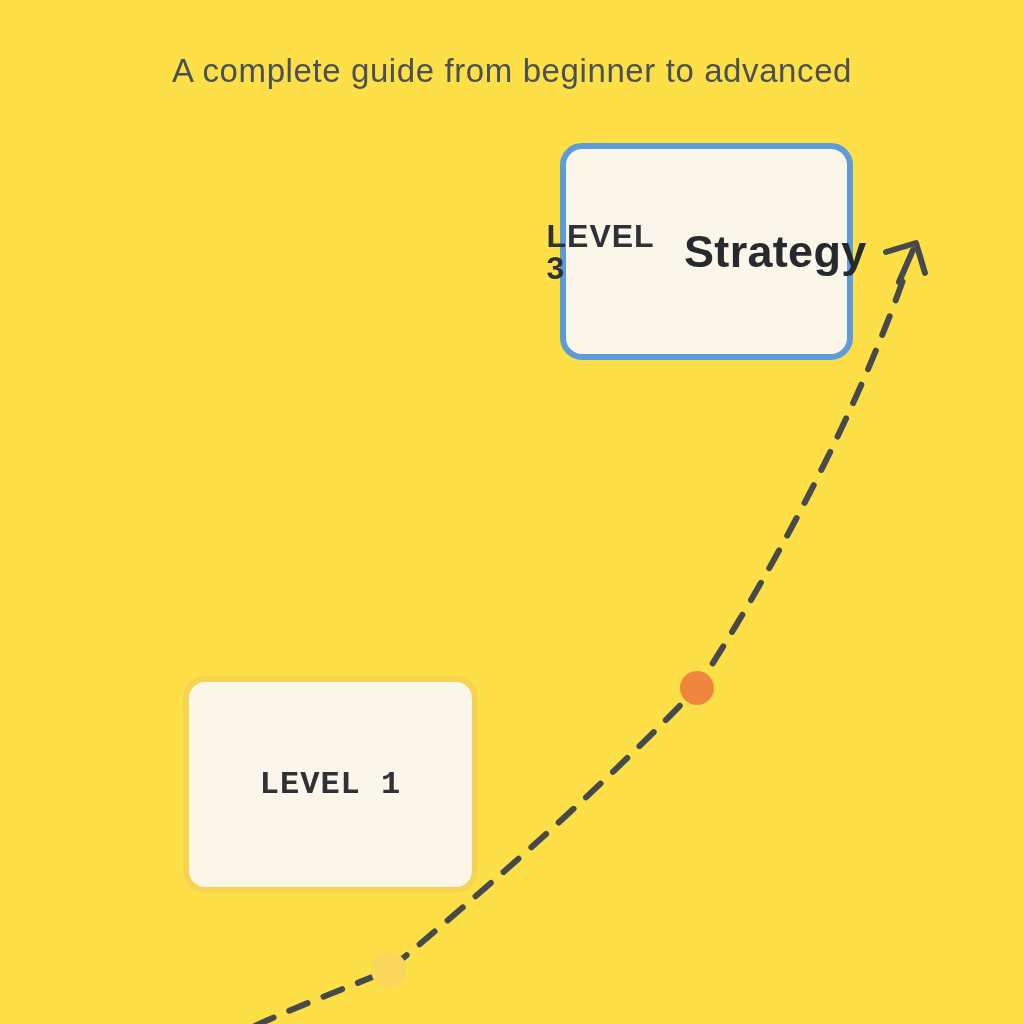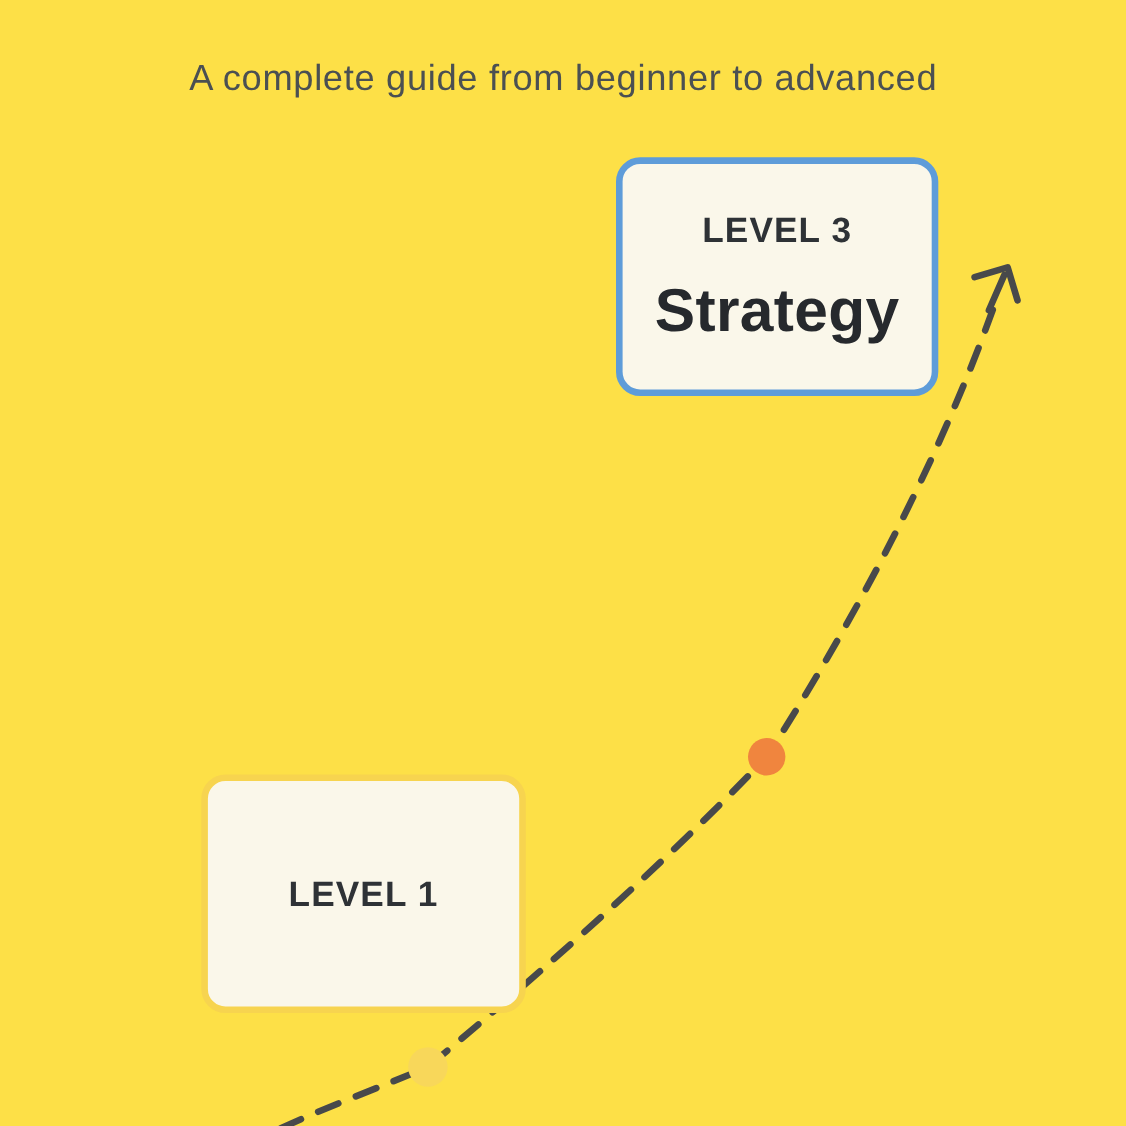--- a/index.html
+++ b/index.html
@@ -29,37 +29,36 @@
     top: 0;
     left: 0;
     z-index: 1;
   }
   .level-box {
     position: absolute;
     z-index: 2;
     border: 6px solid;
     border-radius: 22px;
     display: flex;
-    flex-direction: column;
     align-items: center;
     justify-content: center;
     gap: 30px;
     box-sizing: border-box;
   }
-  .box-1 { left: 183px; top: 704px; width: 295px; height: 217px; }
+  .box-1 { left: 183px; top: 676px; width: 295px; height: 217px; font-family: Liberation Mono, monospace; }
   .box-2 { left: 388px; top: 410px; width: 295px; height: 217px; }
   .box-3 { left: 560px; top: 143px; width: 293px; height: 217px; }
   .level-label {
     font-size: 32px;
     font-weight: 600;
     letter-spacing: 1px;
     line-height: 1;
   }
   .level-name {
-    font-size: 55px;
+    font-size: 45px;
     font-weight: 700;
     letter-spacing: 0.3px;
     line-height: 1;
   }
 </style>
 </head>
 <body>
 
 <div class="canvas" style="background-color: #fde047;">
 

